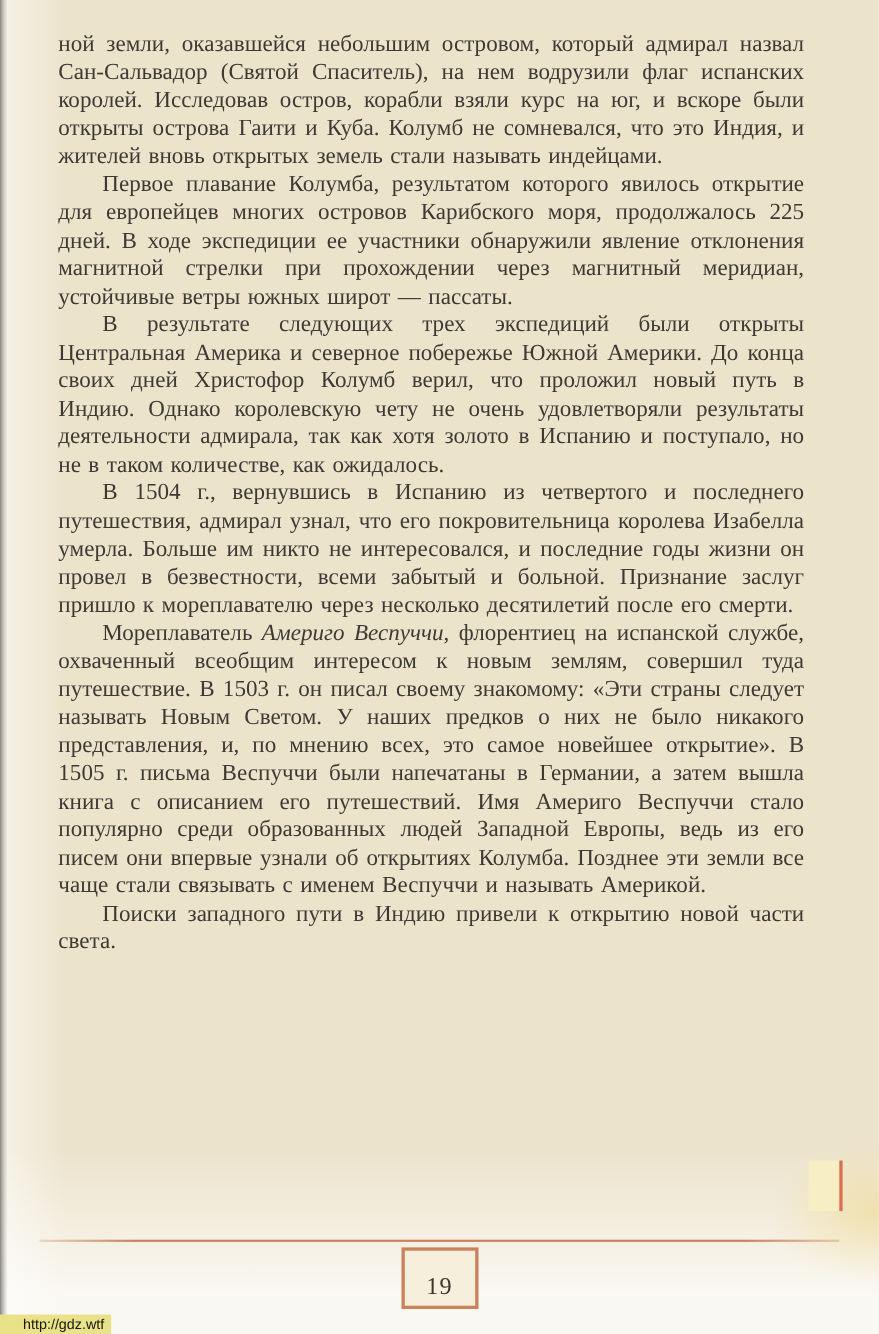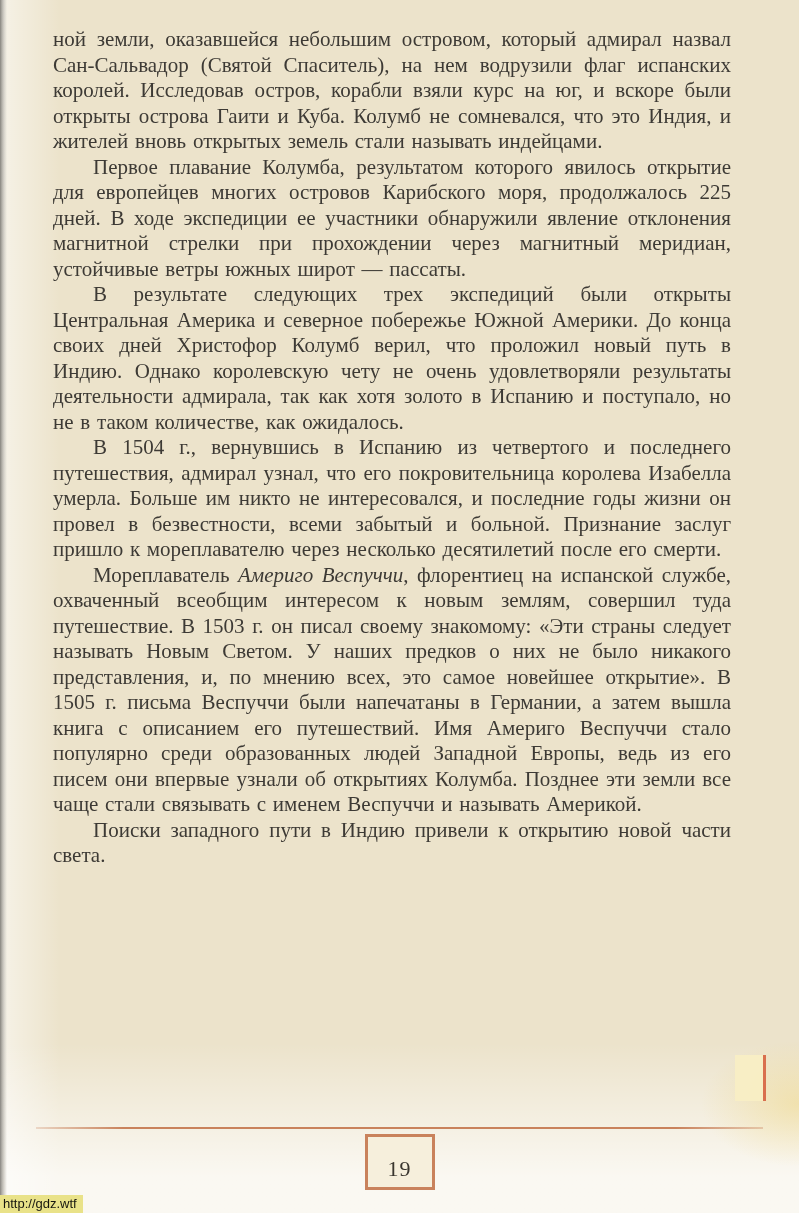--- a/index.html
+++ b/index.html
@@ -83,21 +83,21 @@
   }
 
   .watermark {
     position: absolute;
     left: 0;
     bottom: 0;
     background: var(--wm-bg, #e9e289);
     color: #17160f;
     font-family: "Liberation Sans", "DejaVu Sans", sans-serif;
     font-size: 13px;
-    padding: 1px 6px 2px 3px;
+    padding: 1px 6px 2px 21px;
     text-decoration: none;
   }
 </style>
 </head>
 <body>
 
 <div class="screen">
 
   <div class="scan-edge"></div>
 

